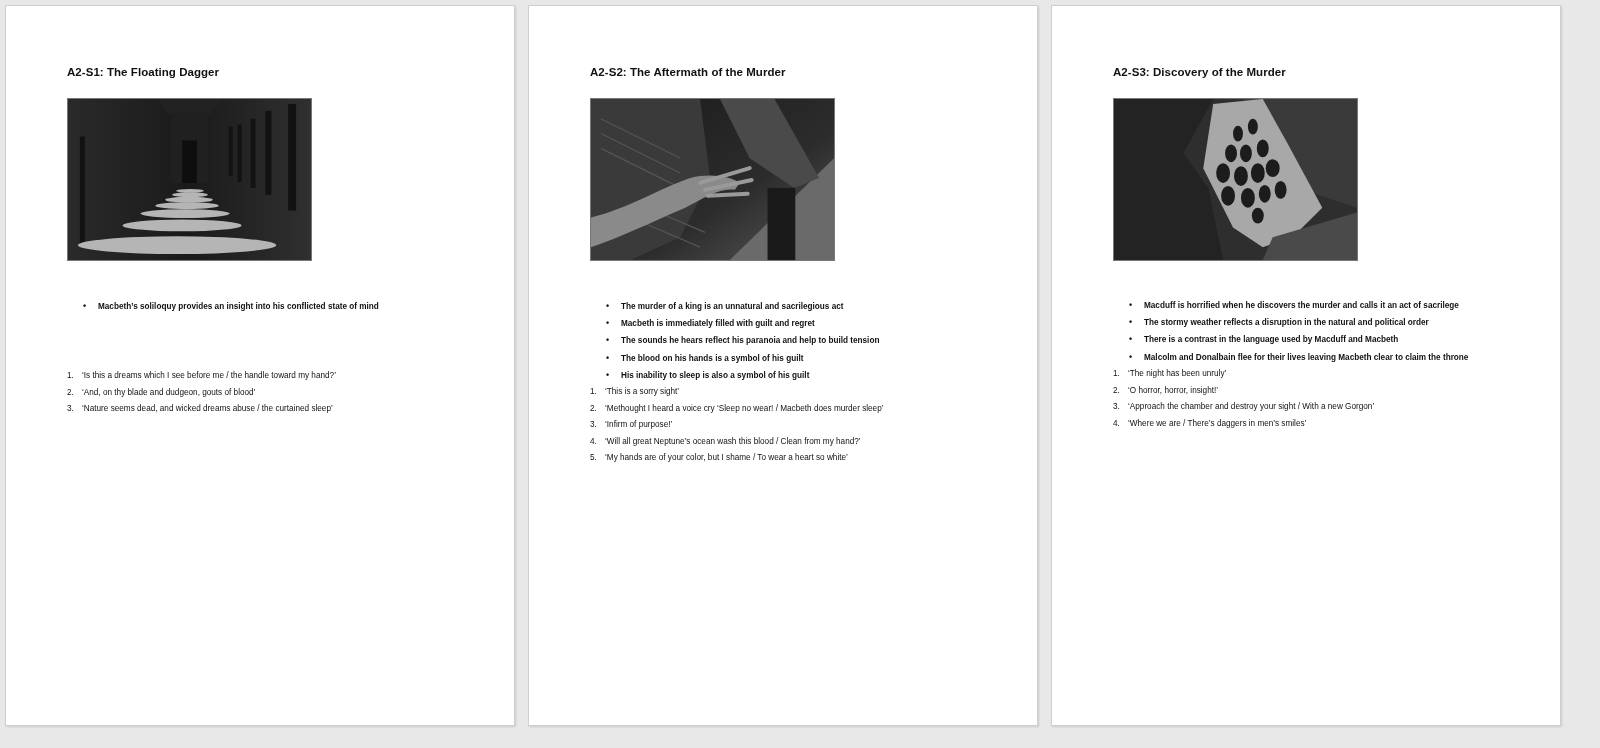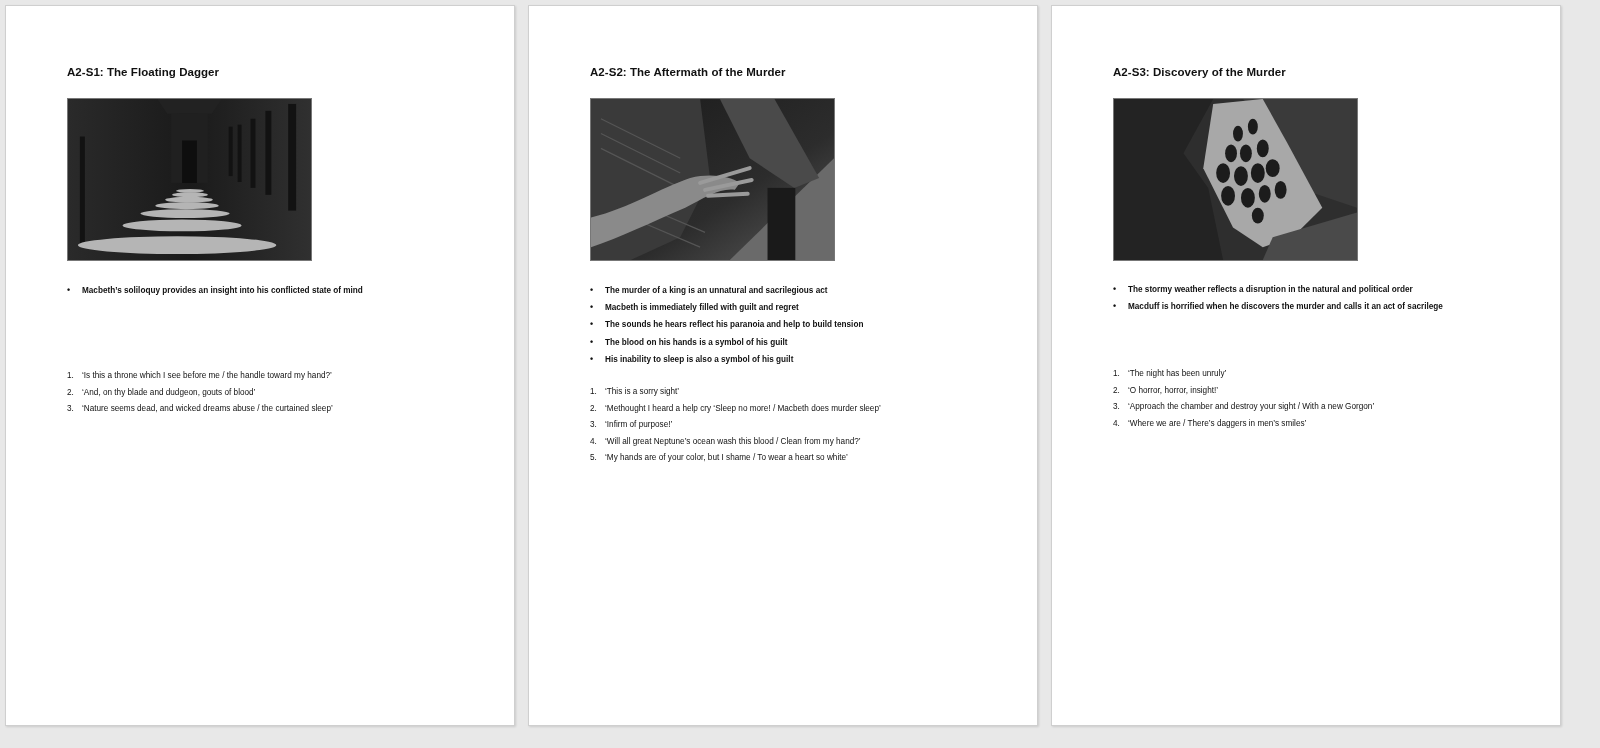--- a/index.html
+++ b/index.html
@@ -50,21 +50,21 @@
       border: 1px solid #777;
       box-sizing: border-box;
       overflow: hidden;
       background: #1e1e1e;
     }
     .figure svg { display: block; width: 100%; height: 100%; }
 
     .bullets {
       position: absolute;
       left: 61px;
-      margin: 0;
+      margin: 16px;
       padding: 0;
       list-style: none;
     }
     .bullets li {
       position: relative;
       padding-left: 15px;
       font-size: 8.2px;
       font-weight: bold;
       line-height: 17.2px;
       white-space: nowrap;
@@ -132,21 +132,21 @@
           <ellipse cx="122" cy="102" rx="24" ry="3"></ellipse>
           <ellipse cx="123" cy="97" rx="18" ry="2.5"></ellipse>
           <ellipse cx="123" cy="93" rx="14" ry="2"></ellipse>
         </g>
       </svg>
     </div>
     <ul class="bullets" style="top:276px;">
       <li>Macbeth’s soliloquy provides an insight into his conflicted state of mind</li>
     </ul>
     <ol class="quotes" style="top:362px;">
-      <li><span class="num">1.</span><span>‘Is this a throne which I see before me / the handle toward my hand?’</span></li>
+      <li><span class="num">1.</span><span>‘Is this a dreams which I see before me / the handle toward my hand?’</span></li>
       <li><span class="num">2.</span><span>‘And, on thy blade and dudgeon, gouts of blood’</span></li>
       <li><span class="num">3.</span><span>‘Nature seems dead, and wicked dreams abuse / the curtained sleep’</span></li>
     </ol>
   </div>
 
   <div class="page p2">
     <div class="page-title">A2-S2: The Aftermath of the Murder</div>
     <div class="figure">
       <svg viewBox="0 0 245 163" preserveAspectRatio="none">
         <defs>
@@ -174,21 +174,21 @@
     </div>
     <ul class="bullets" style="top:276px;">
       <li>The murder of a king is an unnatural and sacrilegious act</li>
       <li>Macbeth is immediately filled with guilt and regret</li>
       <li>The sounds he hears reflect his paranoia and help to build tension</li>
       <li>The blood on his hands is a symbol of his guilt</li>
       <li>His inability to sleep is also a symbol of his guilt</li>
     </ul>
     <ol class="quotes" style="top:378px;">
       <li><span class="num">1.</span><span>‘This is a sorry sight’</span></li>
-      <li><span class="num">2.</span><span>‘Methought I heard a help cry ‘Sleep no more! / Macbeth does murder sleep’</span></li>
+      <li><span class="num">2.</span><span>‘Methought I heard a voice cry ‘Sleep no wear! / Macbeth does murder sleep’</span></li>
       <li><span class="num">3.</span><span>‘Infirm of purpose!’</span></li>
       <li><span class="num">4.</span><span>‘Will all great Neptune’s ocean wash this blood / Clean from my hand?’</span></li>
       <li><span class="num">5.</span><span>‘My hands are of your color, but I shame / To wear a heart so white’</span></li>
     </ol>
   </div>
 
   <div class="page p3">
     <div class="page-title">A2-S3: Discovery of the Murder</div>
     <div class="figure">
       <svg viewBox="0 0 245 163" preserveAspectRatio="none">
@@ -209,22 +209,24 @@
           <ellipse cx="160" cy="70" rx="7" ry="9"></ellipse>
           <ellipse cx="115" cy="98" rx="7" ry="10"></ellipse>
           <ellipse cx="135" cy="100" rx="7" ry="10"></ellipse>
           <ellipse cx="152" cy="96" rx="6" ry="9"></ellipse>
           <ellipse cx="168" cy="92" rx="6" ry="9"></ellipse>
           <ellipse cx="145" cy="118" rx="6" ry="8"></ellipse>
         </g>
       </svg>
     </div>
     <ul class="bullets" style="top:275px;">
+      <li>Macduff is horrified when he discovers the murder and calls it an act of sacrilege</li>
       <li>The stormy weather reflects a disruption in the natural and political order</li>
-      <li>Macduff is horrified when he discovers the murder and calls it an act of sacrilege</li>
+      <li>There is a contrast in the language used by Macduff and Macbeth</li>
+      <li> Malcolm and Donalbain flee for their lives leaving Macbeth clear to claim the throne</li>
     </ul>
     <ol class="quotes" style="top:360px;">
       <li><span class="num">1.</span><span>‘The night has been unruly’</span></li>
       <li><span class="num">2.</span><span>‘O horror, horror, insight!’</span></li>
       <li><span class="num">3.</span><span>‘Approach the chamber and destroy your sight / With a new Gorgon’</span></li>
       <li><span class="num">4.</span><span>‘Where we are / There’s daggers in men’s smiles’</span></li>
     </ol>
   </div>
 
 </div>

